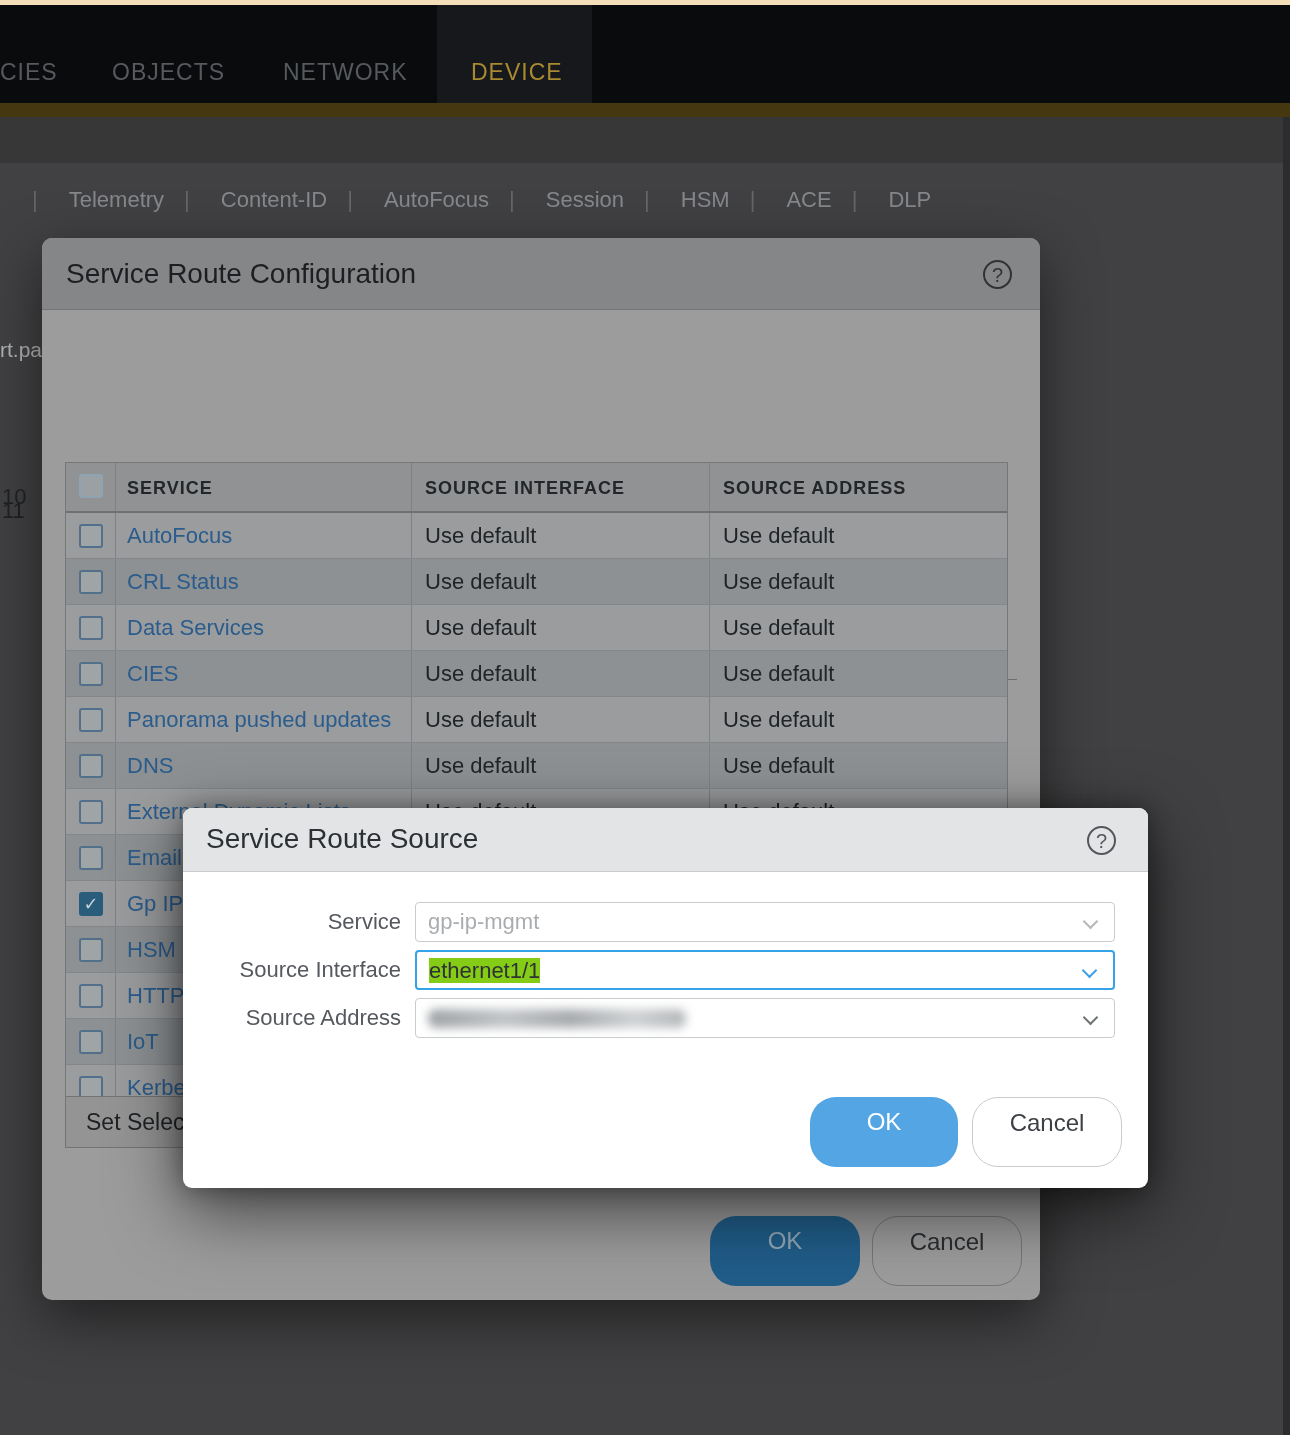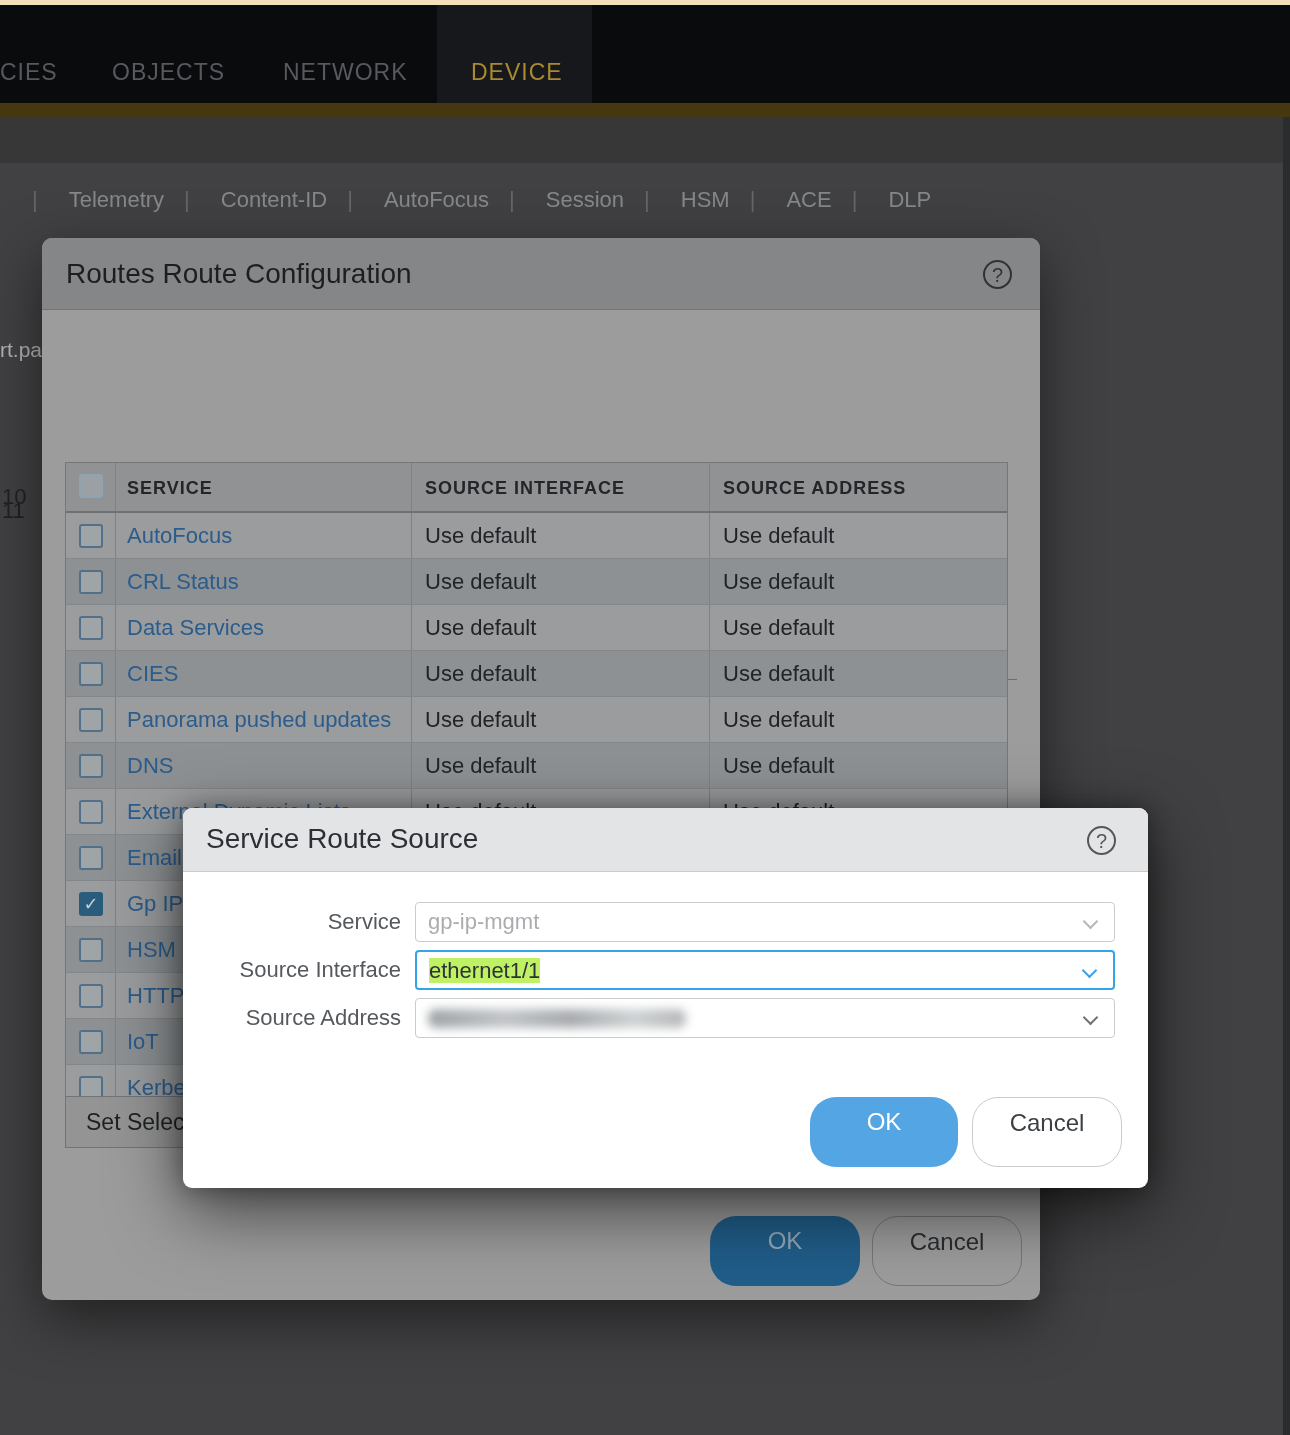--- a/index.html
+++ b/index.html
@@ -78,21 +78,21 @@
     border-bottom:1px solid #c9cbcd; border-radius:9px 9px 0 0; }
   .src-title { position:absolute; left:23px; top:15px; font-size:28px; color:#2c3034; }
   .src-help { right:32px; border-color:#53575b; color:#53575b; top:18px; }
 
   .frow { position:absolute; left:0; width:100%; height:40px; }
   .flabel { position:absolute; left:0; width:218px; text-align:right; top:7px; font-size:22px; color:#55595e; }
   .ffield { position:absolute; left:232px; top:0; width:700px; height:40px; background:#fff;
     border:1.5px solid #c9ccce; border-radius:4px; font-size:22px; line-height:37px; padding-left:12px; }
   .ffield.focused { border:2px solid #35a3e8; }
   .ffield .disabled-val { color:#aaadb0; }
-  .sel-text { background:#bef264; color:#2e3236; }
+  .sel-text { background:#84cc16; color:#2e3236; }
   .chev { position:absolute; right:18px; top:13px; width:11px; height:11px;
     border-right:2px solid #b4b7ba; border-bottom:2px solid #b4b7ba; transform:rotate(45deg); }
   .chev.blue { border-color:#3da0e8; }
   .chev.dark { border-color:#6f7376; }
   .blur-blob { position:absolute; left:12px; top:10px; width:258px; height:19px; border-radius:8px;
     background:linear-gradient(90deg,#9fa3a6,#c2c5c8 30%,#a8abae 55%,#cfd2d4 80%,#b5b8ba);
     filter:blur(5px); }
   .src-ok { left:627px; top:289px; width:148px; background:#54a5e4; color:#ffffff; }
   .src-cancel { left:789px; top:289px; width:150px; background:#ffffff; border:1.5px solid #c8cbcd; color:#3c4044; }
 </style>
@@ -143,21 +143,21 @@
     <span class="sub-item">DLP</span>
   </span>
     </div>
   <div class="right-strip"></div>
   <div class="bg-left-text">rt.pa</div>
   <div class="bg-num" style="top:484px">10</div>
   <div class="bg-num" style="top:498px">11</div>
 
   <div class="cfg-dialog">
     <div class="cfg-titlebar">
-      <div class="cfg-title">Routes Route Configuration</div>
+      <div class="cfg-title">Service Route Configuration</div>
       <div class="help-icon cfg-help">?</div>
     </div>
 
     <div class="radio off" style="left:58px"></div>
     <div class="radio-label" style="left:92px">Use Management Interface for all</div>
     <div class="radio on" style="left:443px"></div>
     <div class="radio-label" style="left:476px">Customize</div>
 
     <div class="tab active" style="left:40px">IPv4</div>
     <div class="tab-underline"></div>

